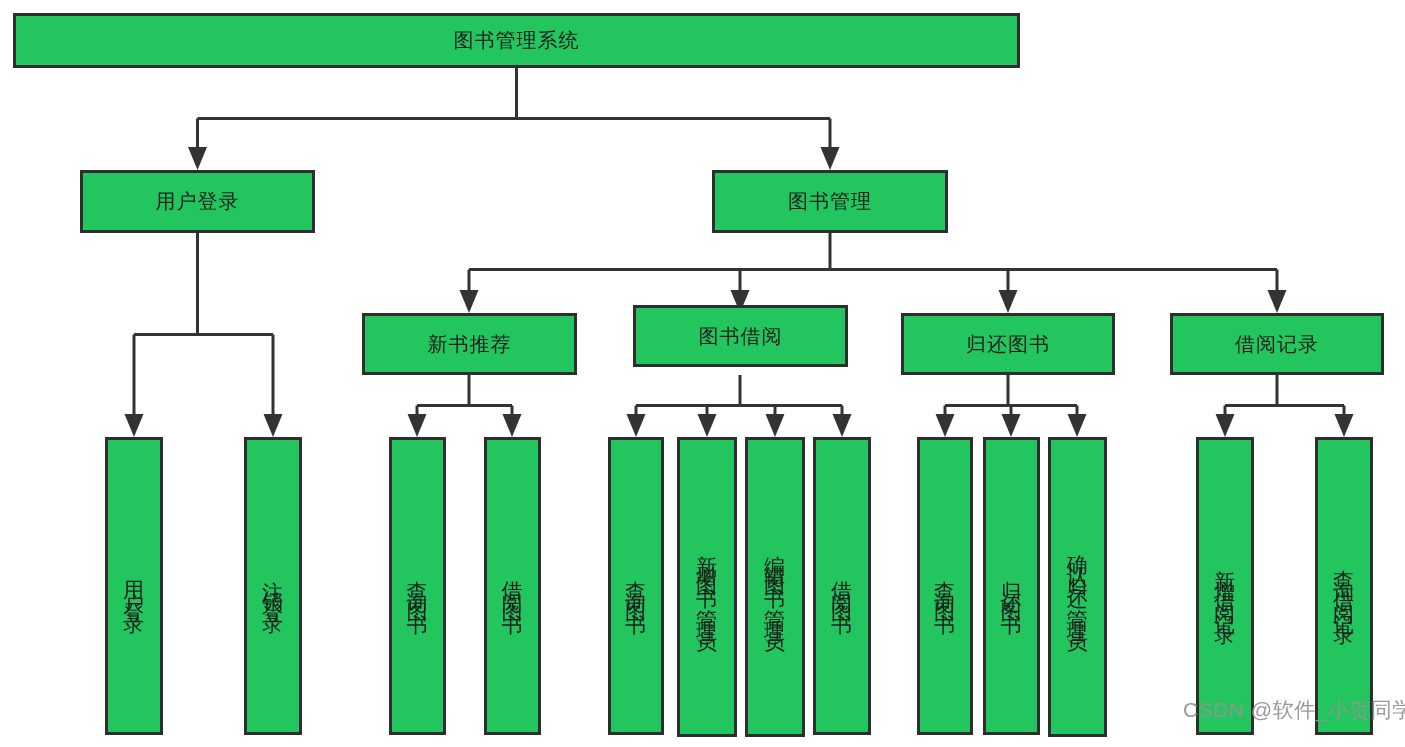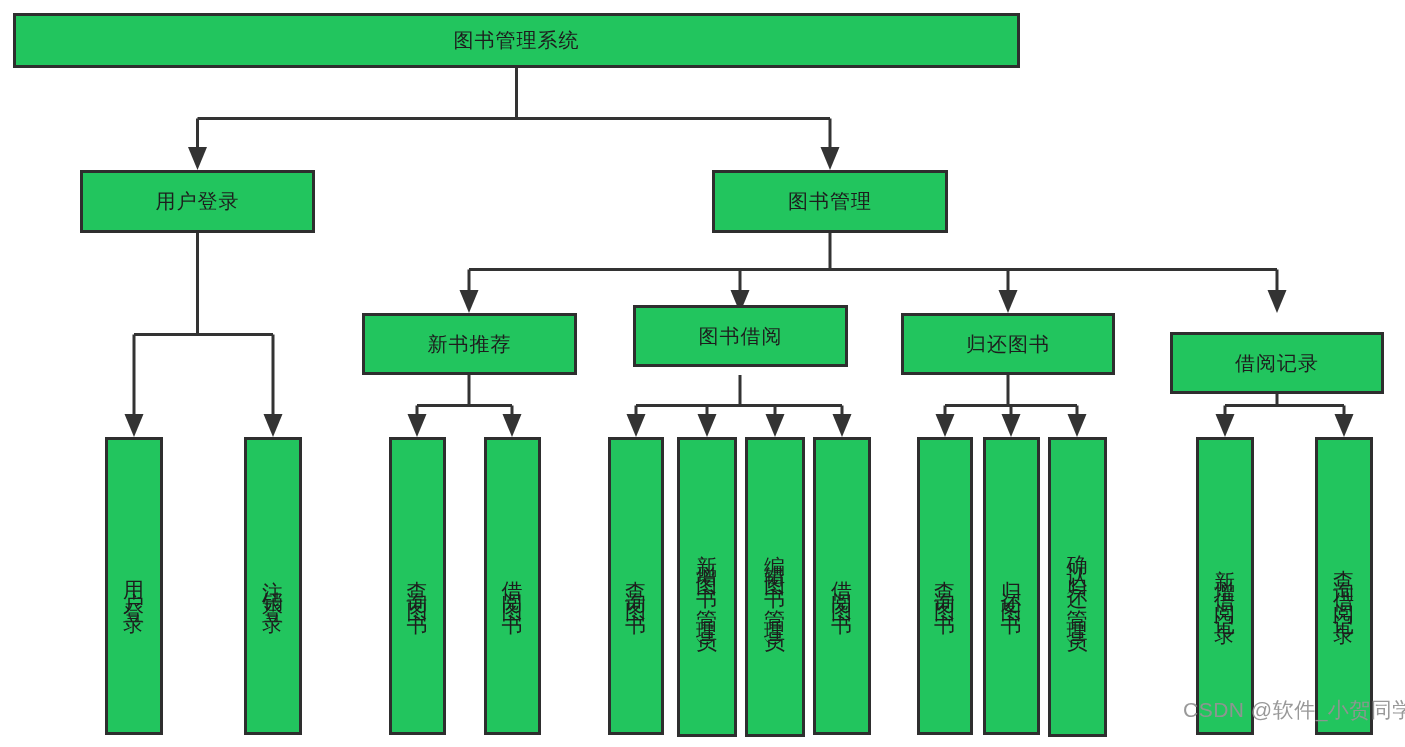--- a/index.html
+++ b/index.html
@@ -114,21 +114,21 @@
 
   <div class="box h" style="left:712px; top:170px; width:236px; height:63px;">
     <span>图书管理</span>
   </div>
   <div class="box h" style="left:633px; top:305px; width:215px; height:62px;">
     <span>图书借阅</span>
   </div>
   <div class="box h" style="left:901px; top:313px; width:214px; height:62px;">
     <span>归还图书</span>
   </div>
-  <div class="box h" style="left:1170px; top:313px; width:214px; height:62px;margin-top:19px;">
+  <div class="box h" style="left:1170px; top:313px; width:214px; height:62px;">
     <span>借阅记录</span>
   </div>
 
   <div class="box v" style="left:105px; top:437px; width:58px; height:298px;">
     <span>用户登录</span>
   </div>
   <div class="box v" style="left:244px; top:437px; width:58px; height:298px;">
     <span>注销登录</span>
   </div>
 

